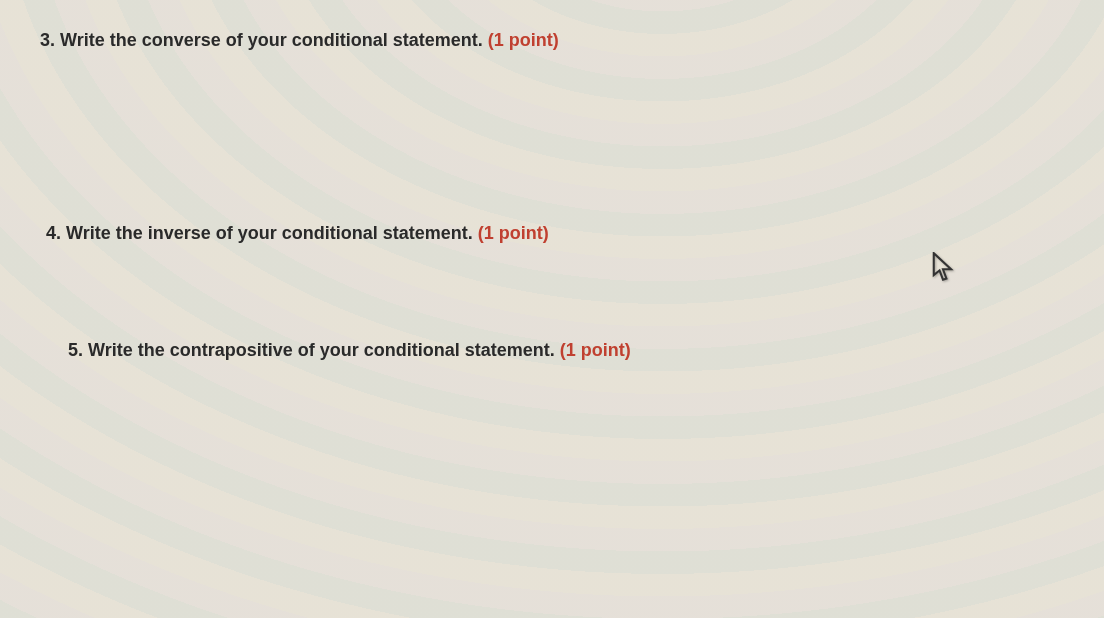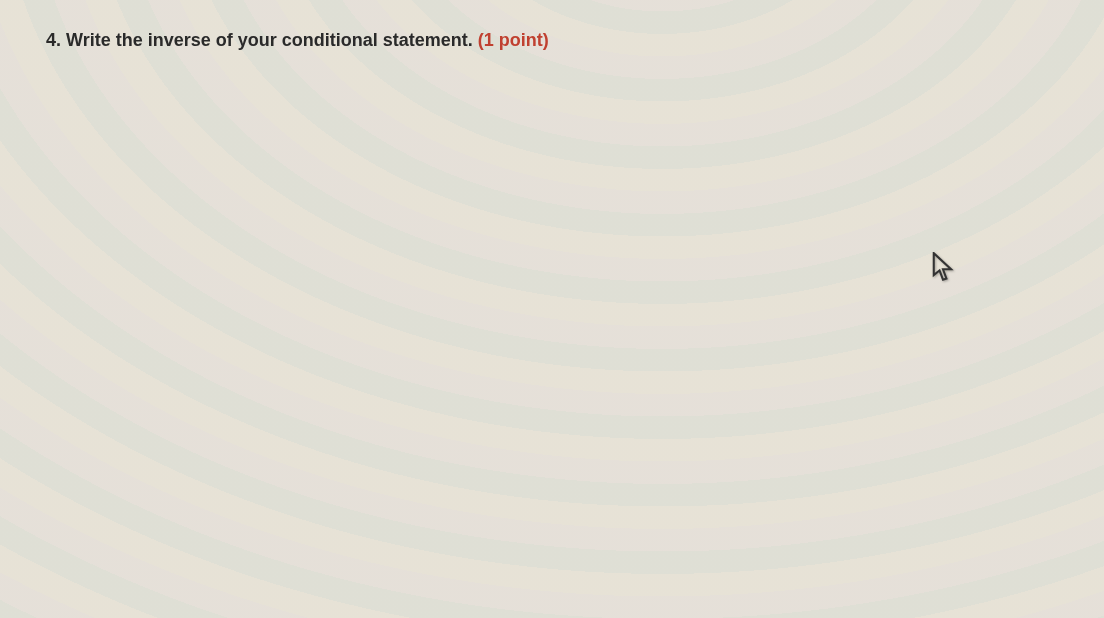--- a/index.html
+++ b/index.html
@@ -65,26 +65,36 @@
       filter: drop-shadow(1px 1px 1px rgba(0,0,0,0.3));
     }
   </style>
 </head>
 <body>
 
 <div class="moire-bg"></div>
 
 <div class="content">
 
+  <div class="question q3">
+    <span>3.</span>
+    <span>Write the converse of your conditional statement.</span>
+    <span class="points">(1 point)</span>
+  </div>
 
   <div class="question q4">
     <span>4.</span>
     <span>Write the inverse of your conditional statement.</span>
     <span class="points">(1 point)</span>
   </div>
 
+  <div class="question q5">
+    <span>5.</span>
+    <span>Write the contrapositive of your conditional statement.</span>
+    <span class="points">(1 point)</span>
+  </div>
 </div>
 
 <div class="cursor">
   <svg viewBox="0 0 20 26">
     <path d="M2,1 L2,20 L7,16 L10,24 L13,23 L10,15 L17,15 Z" fill="none" stroke="#333" stroke-width="1.8"></path>
   </svg>
 </div>
 
 </body></html>

